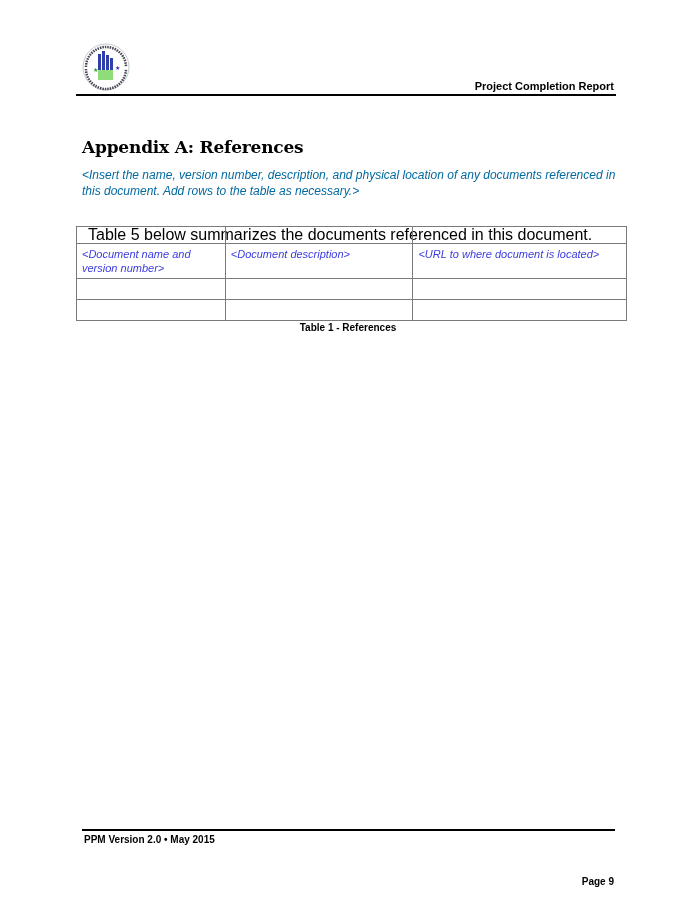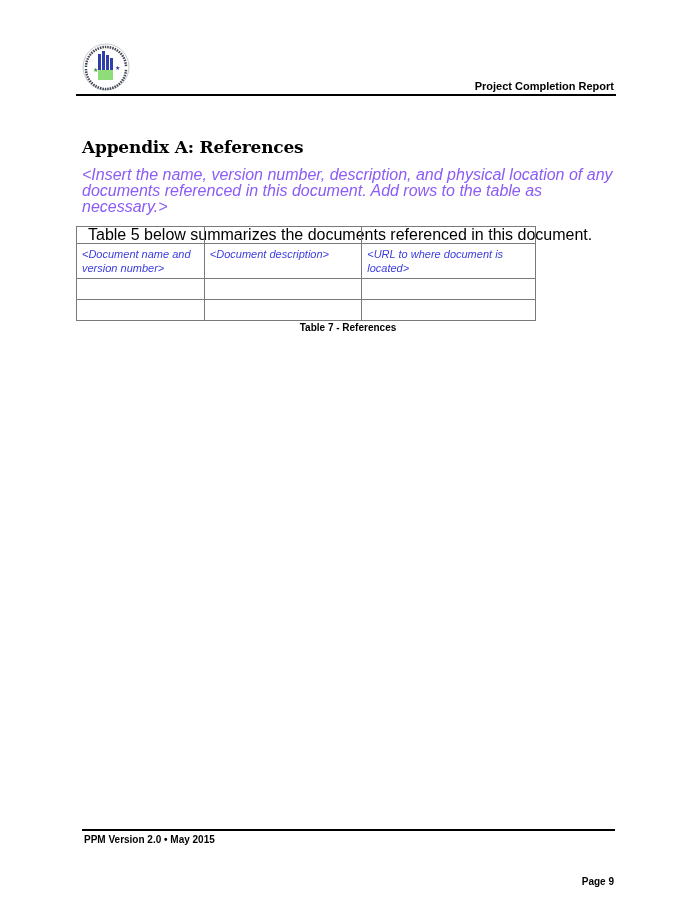--- a/index.html
+++ b/index.html
@@ -3,24 +3,24 @@
 <meta charset="utf-8">
 <style>
   html, body { margin: 0; padding: 0; background: #ffffff; }
   body { width: 696px; height: 900px; position: relative; overflow: hidden;
          font-family: "Liberation Sans", sans-serif; color: #000; }
   .logo { position: absolute; left: 78px; top: 42px; width: 56px; height: 50px; }
   .header-title { position: absolute; right: 82px; top: 80px; font-size: 11px; font-weight: bold; text-align: right; }
   .header-rule { position: absolute; left: 76px; top: 94px; width: 540px; height: 0; border-top: 2px solid #000; }
   .h1 { position: absolute; left: 82px; top: 137px; font-family: "DejaVu Serif", "Liberation Serif", serif;
         font-weight: bold; font-size: 17px; letter-spacing: -0.2px; }
-  .instr { position: absolute; left: 82px; top: 167px; width: 540px; font-size: 16px; line-height: 16px;
-           color: #8b5cf6; font-style: italic; }
+  .instr { position: absolute; left: 82px; top: 167px; width: 540px; font-size: 12px; line-height: 16px;
+           color: #0369a1; font-style: italic; }
   .intro { position: absolute; left: 88px; top: 206px; font-size: 16px; margin-top: 20px; }
-  table.refs { position: absolute; left: 76px; top: 226px; width: 460px; border-collapse: collapse; }
+  table.refs { position: absolute; left: 76px; top: 226px; width: 551px; border-collapse: collapse; }
   table.refs td { border: 1px solid #7a7a7a; font-size: 11px; color: #3b3bdf; font-style: italic;
                   vertical-align: top; padding: 3px 5px; line-height: 14px; }
   .caption { position: absolute; left: 0; width: 696px; top: 322px; text-align: center; font-size: 10px; font-weight: bold; }
   .footer-rule { position: absolute; left: 82px; top: 829px; width: 533px; height: 0; border-top: 2px solid #000; }
   .footer-left { position: absolute; left: 84px; top: 834px; font-size: 10px; font-weight: bold; }
   .footer-right { position: absolute; right: 82px; top: 834px; font-size: 10px; font-weight: bold; margin-top: 42px; }
 </style>
 </head>
 <body>
 
@@ -69,17 +69,17 @@
     <td></td>
   </tr>
   <tr style="height:21px">
     <td></td>
     <td></td>
     <td></td>
   </tr>
 </tbody>
   </table>
 
-<div class="caption">Table 7 - References</div>
+<div class="caption">Table 1 - References</div>
 
 <div class="footer-rule"></div>
 <div class="footer-left">PPM Version 2.0 • May 2015</div>
 <div class="footer-right">Page 9</div>
 
 </body></html>

